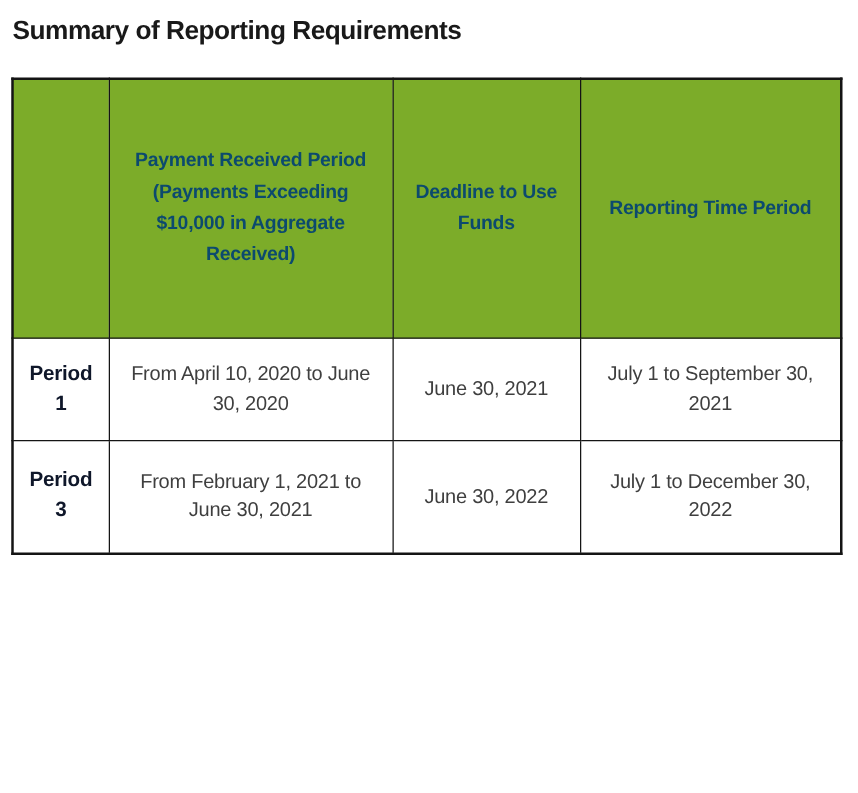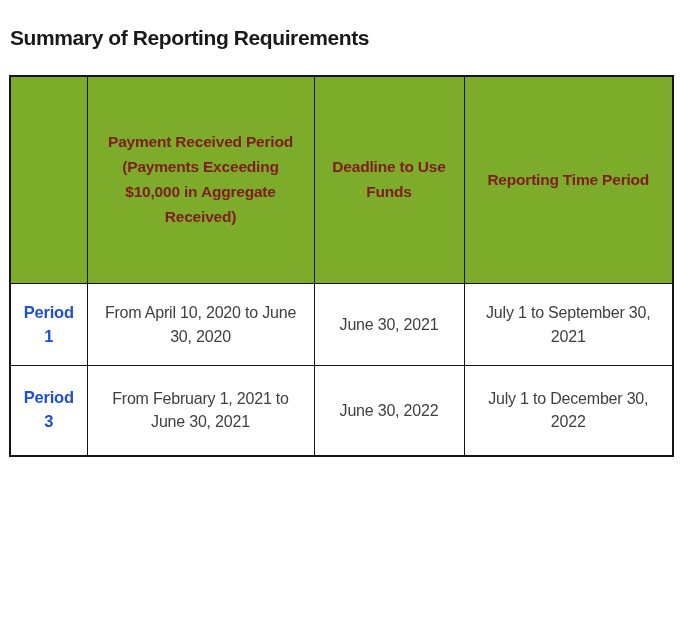--- a/index.html
+++ b/index.html
@@ -7,21 +7,21 @@
     padding: 0;
     background: #ffffff;
   }
   body {
     width: 686px;
     height: 634px;
     font-family: "Liberation Sans", sans-serif;
     overflow: hidden;
   }
   .page-title {
-    margin: 26px 0 0 10px;
+    margin: 13px 0 0 10px;
     font-size: 21px;
     font-weight: 700;
     letter-spacing: -0.4px;
     color: #191919;
   }
   table.summary-table {
     border-collapse: collapse;
     table-layout: fixed;
     margin: 25px 0 0 9px;
     border: 2px solid #141414;
@@ -32,41 +32,41 @@
     text-align: center;
     vertical-align: middle;
     word-wrap: break-word;
   }
   .summary-table col.c1 { width: 77px;  }
   .summary-table col.c2 { width: 227px; }
   .summary-table col.c3 { width: 150px; }
   .summary-table col.c4 { width: 209px; }
   .summary-table thead th {
     background: #7CAC29;
-    color: #7f1d1d;
+    color: #0c4a6e;
     font-size: 15.5px;
     font-weight: 700;
     line-height: 1.6;
     height: 206px;
     padding: 0 13px;
     letter-spacing: -0.2px;
   }
   .summary-table tbody td {
     font-size: 16px;
     color: #3F3F3F;
     line-height: 1.45;
     padding: 0 10px;
     letter-spacing: -0.2px;
   }
   .summary-table tbody tr { height: 90px; background: #ffffff; }
   .summary-table tbody tr.row-1 { height: 82px; }
   .summary-table tbody tr.row-alt { background: #F4F4F4; }
   .summary-table tbody td.period-cell {
     font-weight: 700;
-    color: #1d4ed8;
+    color: #0f172a;
     font-size: 16.5px;
     padding: 0 8px;
   }
 </style>
 </head>
 <body>
 
 <h1 class="page-title">Summary of Reporting Requirements</h1>
 
 <table class="summary-table">

